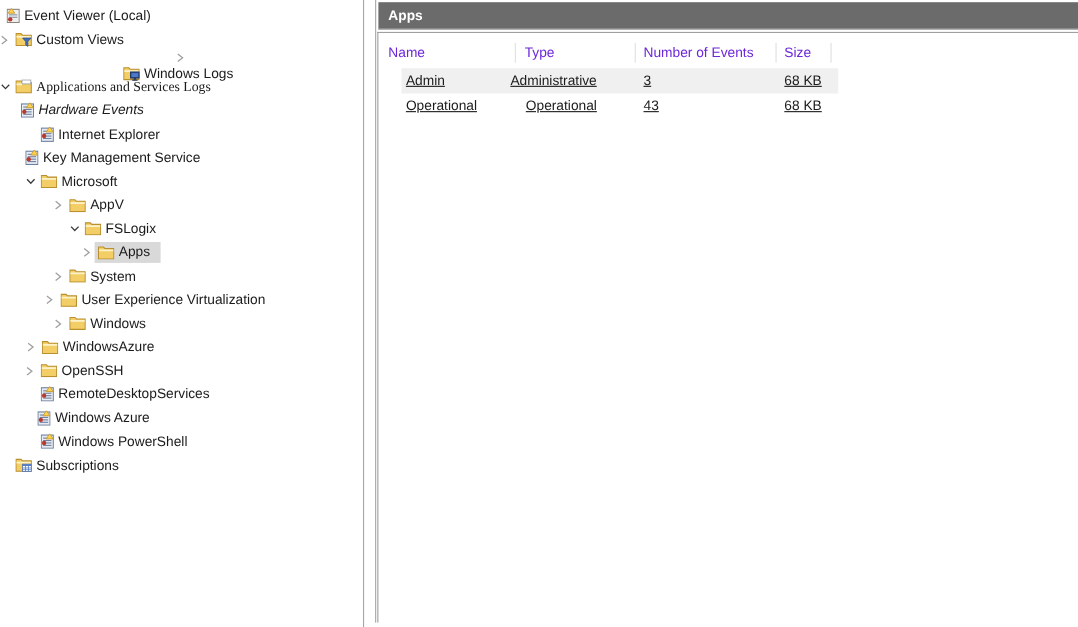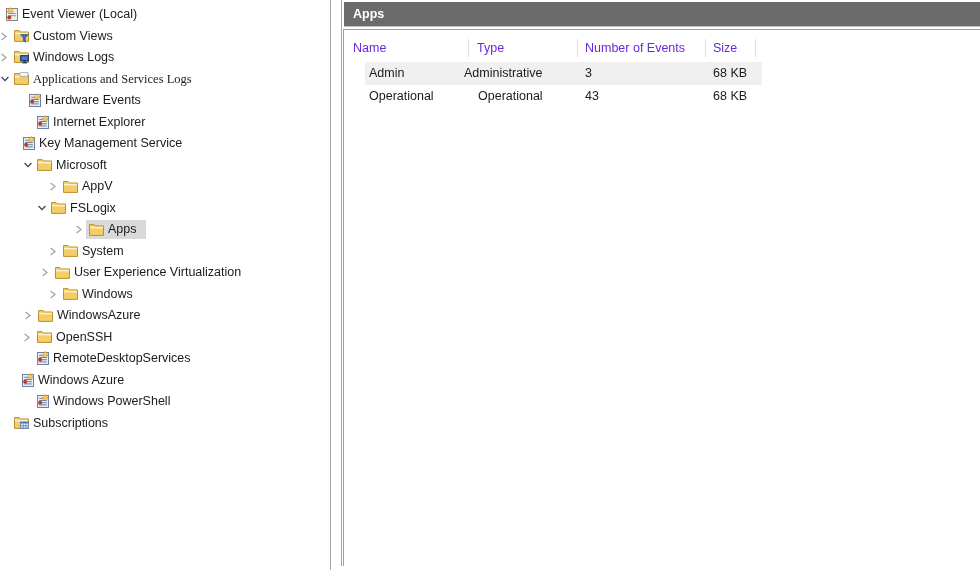--- a/index.html
+++ b/index.html
@@ -32,21 +32,21 @@
   }
   #table-area{
     position:absolute;left:1px;right:-2px;top:29px;bottom:0;
     border-top:1px solid #9f9f9f;border-left:1px solid #9f9f9f;background:#fff;
   }
   .hcell{position:absolute;top:7px;height:22px;line-height:22px;color:#6d28d9;}
   .hsep{position:absolute;top:9px;height:18px;width:1px;background:#e0e0e0;}
   .lrow{position:absolute;left:0;right:0;height:23px;}
   .lrow .rowbg{position:absolute;left:21px;width:397px;top:0;height:23px;}
   .lrow.sel .rowbg{background:#f0f0f0;}
-  .lcell{position:absolute;top:0;height:15px;line-height:23px;white-space:nowrap;}
+  .lcell{position:absolute;top:0;height:15px;line-height:23px;white-space:nowrap;text-decoration:underline;}
 </style>
 </head>
 <body>
 
 <div id="tree-panel">
     <div class="tree-row" style="padding-left: 3px;">
       <span class="twrap">
         <span class="ticon">
           <svg width="12" height="14" viewBox="0 0 12 14" xmlns="http://www.w3.org/2000/svg">
             <rect x="0.5" y="1.5" width="11" height="12" fill="#eceef0" stroke="#8d8478" stroke-width="1"></rect>
@@ -69,21 +69,21 @@
         <span class="ticon">
           <svg width="15" height="14" viewBox="0 0 15 14" xmlns="http://www.w3.org/2000/svg">
             <path d="M0.5 3.5 V1.6 H5.1 L6.5 3 H14.5 V12.4 H0.5 Z" fill="#f3ce66" stroke="#b98f2f" stroke-width="1"></path>
             <path d="M1 4.6 H14" stroke="#fcf2ca" stroke-width="1.6"></path>
             <path d="M6.6 5.6 H14.2 L11.3 8.8 V13.2 L9.4 11.7 V8.8 Z" fill="#3e6dbf" stroke="#2c4e8a" stroke-width="0.7"></path>
           </svg>
         </span>
         <span class="tlabel">Custom Views</span>
       </span>
     </div>
-    <div class="tree-row" style="padding-left: 0px;">
+    <div class="tree-row" style="padding-left: 0px; flex-direction: column;">
       <span class="chev">
         <svg width="8" height="11" viewBox="0 0 8 11" xmlns="http://www.w3.org/2000/svg">
           <path d="M1.6 2 L6 5.5 L1.6 9" fill="none" stroke="#a0a0a0" stroke-width="1.2"></path>
         </svg>
       </span>
       <span class="twrap">
         <span class="ticon">
           <svg width="15" height="14" viewBox="0 0 15 14" xmlns="http://www.w3.org/2000/svg">
             <path d="M0.5 3.5 V1.6 H5.1 L6.5 3 H14.5 V12.4 H0.5 Z" fill="#f3ce66" stroke="#b98f2f" stroke-width="1"></path>
             <path d="M1 4.6 H14" stroke="#fcf2ca" stroke-width="1.6"></path>
@@ -106,21 +106,21 @@
         <span class="ticon">
           <svg width="15" height="13" viewBox="0 0 15 13" xmlns="http://www.w3.org/2000/svg">
             <path d="M0.5 3.5 V1.6 H5.1 L6.5 3 H14.5 V12.4 H0.5 Z" fill="#f3ce66" stroke="#b98f2f" stroke-width="1"></path>
             <rect x="6" y="0.7" width="8" height="3.6" fill="#fdfdfd" stroke="#9aa0a8" stroke-width="0.8"></rect>
             <path d="M1 4.6 H6" stroke="#fcf2ca" stroke-width="1.6"></path>
           </svg>
         </span>
         <span class="tlabel">Applications and Services Logs</span>
       </span>
     </div>
-    <div class="tree-row" style="padding-left: 15px;">
+    <div class="tree-row" style="padding-left: 5px; font-style: italic;">
       <span class="chev"></span>
       <span class="twrap">
         <span class="ticon">
           <svg width="12" height="14" viewBox="0 0 12 14" xmlns="http://www.w3.org/2000/svg">
             <rect x="0.5" y="1.5" width="11" height="12" fill="#e9edf3" stroke="#6e81a0" stroke-width="1"></rect>
             <rect x="2.2" y="3.8" width="7.6" height="1" fill="#6e81a0"></rect>
             <rect x="2.2" y="6" width="7.6" height="1" fill="#6e81a0"></rect>
             <rect x="2.2" y="8.2" width="7.6" height="1" fill="#6e81a0"></rect>
             <rect x="2.2" y="10.4" width="7.6" height="1" fill="#6e81a0"></rect>
             <path d="M8.2 0.4 L11.4 5 H5 Z" fill="#ffd34d" stroke="#c9992f" stroke-width="0.8"></path>
@@ -189,21 +189,21 @@
       <span class="twrap">
         <span class="ticon">
           <svg width="15" height="13" viewBox="0 0 15 13" xmlns="http://www.w3.org/2000/svg">
             <path d="M0.5 3.5 V1.6 H5.1 L6.5 3 H14.5 V12.4 H0.5 Z" fill="#f3ce66" stroke="#b98f2f" stroke-width="1"></path>
             <path d="M1 4.6 H14" stroke="#fcf2ca" stroke-width="1.6"></path>
           </svg>
         </span>
         <span class="tlabel">AppV</span>
       </span>
     </div>
-    <div class="tree-row" style="padding-left: 37px;">
+    <div class="tree-row" style="padding-left: 63px;">
       <span class="chev">
         <svg width="10" height="10" viewBox="0 0 10 10" xmlns="http://www.w3.org/2000/svg">
           <path d="M1.6 3 L5 6.6 L8.4 3" fill="none" stroke="#3b3b3b" stroke-width="1.2"></path>
         </svg>
       </span>
       <span class="twrap">
         <span class="ticon">
           <svg width="15" height="13" viewBox="0 0 15 13" xmlns="http://www.w3.org/2000/svg">
             <path d="M0.5 3.5 V1.6 H5.1 L6.5 3 H14.5 V12.4 H0.5 Z" fill="#f3ce66" stroke="#b98f2f" stroke-width="1"></path>
             <path d="M1 4.6 H14" stroke="#fcf2ca" stroke-width="1.6"></path>
@@ -318,21 +318,21 @@
             <rect x="2.2" y="6" width="7.6" height="1" fill="#6e81a0"></rect>
             <rect x="2.2" y="8.2" width="7.6" height="1" fill="#6e81a0"></rect>
             <rect x="2.2" y="10.4" width="7.6" height="1" fill="#6e81a0"></rect>
             <path d="M8.2 0.4 L11.4 5 H5 Z" fill="#ffd34d" stroke="#c9992f" stroke-width="0.8"></path>
             <circle cx="3.1" cy="8.7" r="2" fill="#b83a2e"></circle>
           </svg>
         </span>
         <span class="tlabel">RemoteDesktopServices</span>
       </span>
     </div>
-    <div class="tree-row" style="padding-left: 8px;">
+    <div class="tree-row" style="padding-left: 20px;">
       <span class="chev"></span>
       <span class="twrap">
         <span class="ticon">
           <svg width="12" height="14" viewBox="0 0 12 14" xmlns="http://www.w3.org/2000/svg">
             <rect x="0.5" y="1.5" width="11" height="12" fill="#e9edf3" stroke="#6e81a0" stroke-width="1"></rect>
             <rect x="2.2" y="3.8" width="7.6" height="1" fill="#6e81a0"></rect>
             <rect x="2.2" y="6" width="7.6" height="1" fill="#6e81a0"></rect>
             <rect x="2.2" y="8.2" width="7.6" height="1" fill="#6e81a0"></rect>
             <rect x="2.2" y="10.4" width="7.6" height="1" fill="#6e81a0"></rect>
             <path d="M8.2 0.4 L11.4 5 H5 Z" fill="#ffd34d" stroke="#c9992f" stroke-width="0.8"></path>

